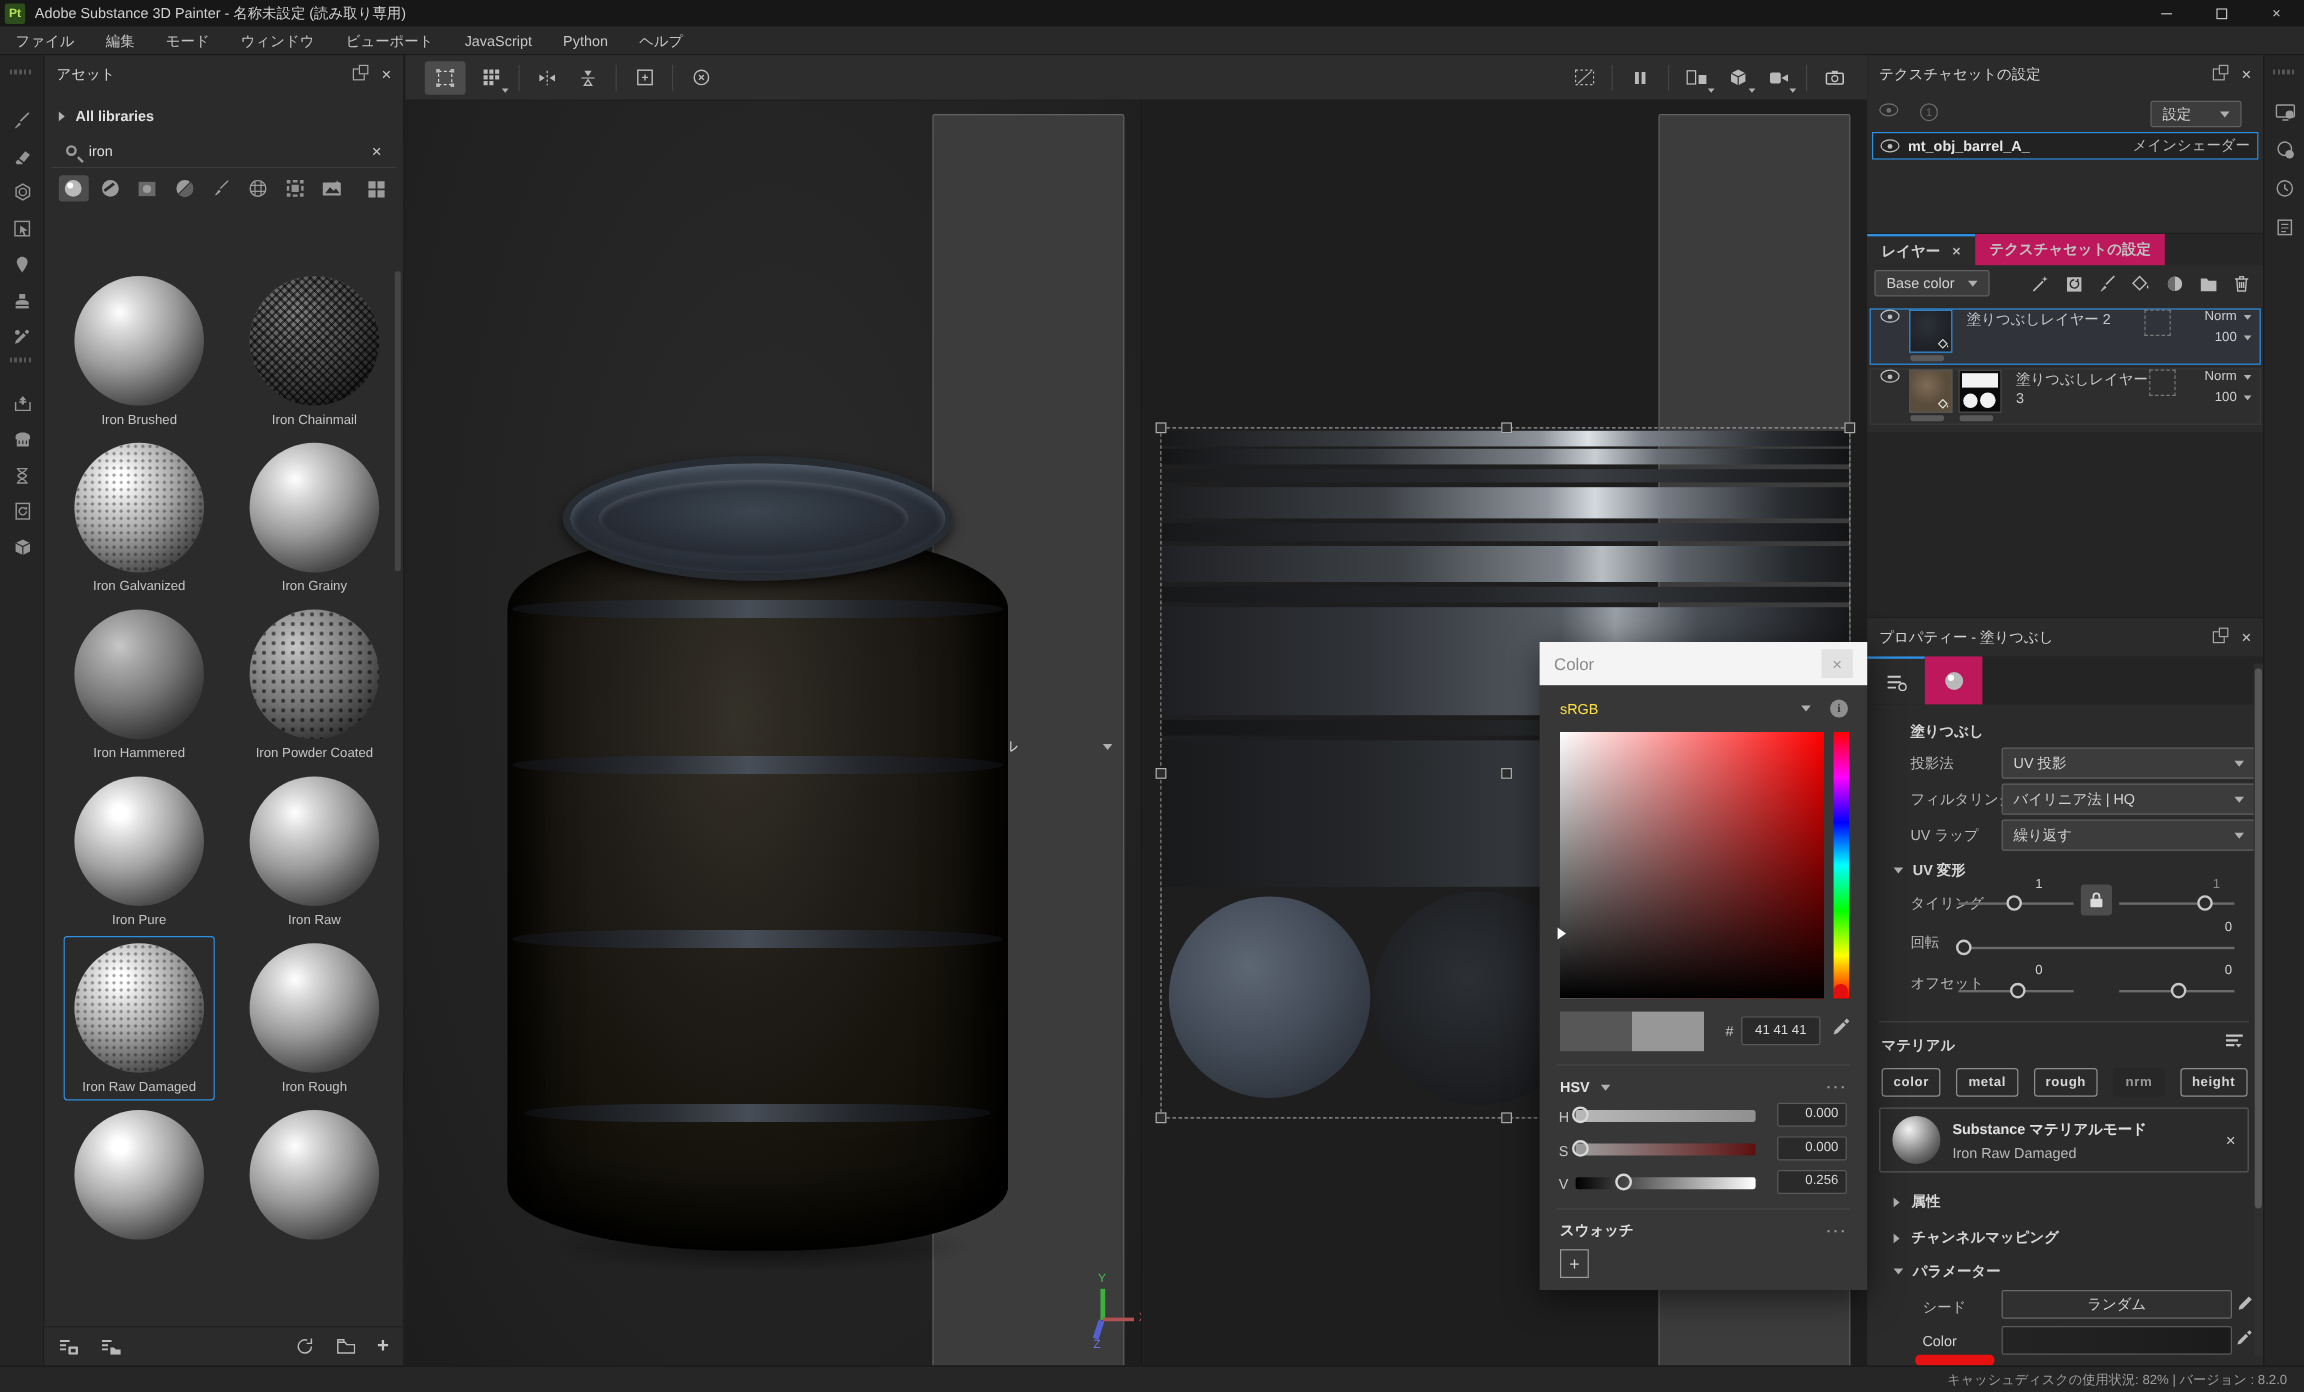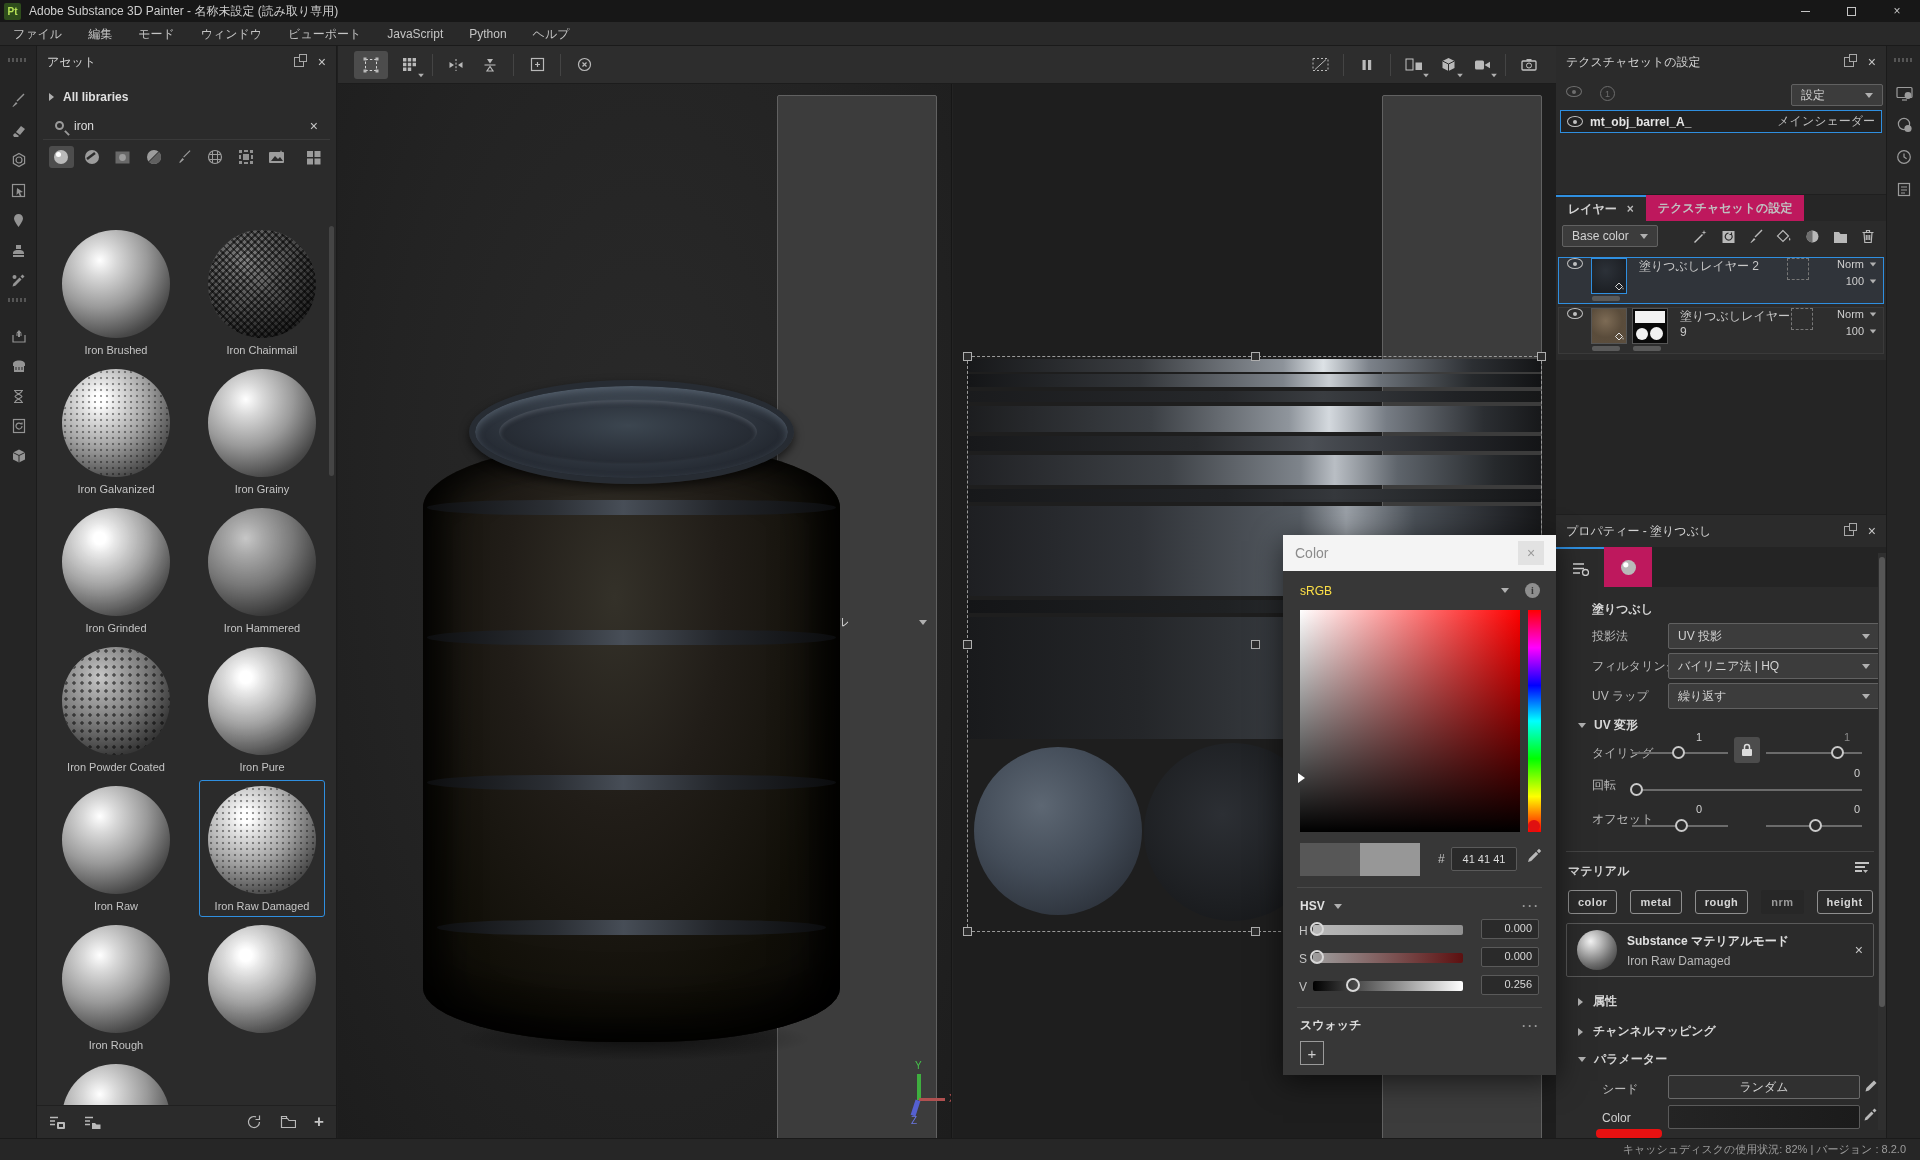--- a/index.html
+++ b/index.html
@@ -311,24 +311,20 @@
       </div>
     <div class="acard">
         <div class="sphere sp-brt sp-spk"></div>
         <div class="aname">Iron Galvanized</div>
       </div>
     <div class="acard">
         <div class="sphere"></div>
         <div class="aname">Iron Grainy</div>
       </div>
     <div class="acard">
-        <div class="sphere sp-brt"></div>
-        <div class="aname">Iron Grinded</div>
-      </div>
-    <div class="acard">
         <div class="sphere sp-dim"></div>
         <div class="aname">Iron Hammered</div>
       </div>
     <div class="acard">
         <div class="sphere sp-dim sp-hex"></div>
         <div class="aname">Iron Powder Coated</div>
       </div>
     <div class="acard">
         <div class="sphere sp-brt"></div>
         <div class="aname">Iron Pure</div>
@@ -538,21 +534,21 @@
     <div class="phead">
       <span>テクスチャセットの設定</span>
       <span class="hspacer"></span>
       <span class="ifloat"></span>
       <span class="xbtn">×</span>
     </div>
     <div style="position:absolute;left:10px;top:40px;display:flex;gap:18px;opacity:.45">
       <span class="eyei"></span>
       <span style="width:15px;height:15px;border:1.5px solid #bbb;border-radius:50%;display:flex;align-items:center;justify-content:center;font-size:9px;color:#bbb">1</span>
     </div>
-    <div class="dd" style="position:absolute;right:3px;top:38px;width:92px;height:22px">
+    <div class="dd" style="position:absolute;right:18px;top:38px;width:76px;height:22px">
       <span>設定</span>
       <span class="chd"></span>
     </div>
     <div class="tsrow" style="top:64px">
       <span class="eyei" style="margin-right:7px"></span>
       <span style="font-weight:700;color:#e4e4e4">mt_obj_barrel_A_</span>
       <span class="hspacer"></span>
       <span style="color:#bdbdbd">メインシェーダー</span>
     </div>
   </div>
@@ -646,21 +642,21 @@
             <path d="M9 5.5c.7.9.7 2 .05 2-.65 0-.65-1.1-.05-2z" fill="#e6e6e6"></path>
           </svg>
         <span class="minibar"></span>
       </span>
       <span class="thumb" style="margin-left:5px;background:#0a0a0a">
         <span style="position:absolute;left:2px;right:2px;top:2px;height:12px;background:#f2f2f2"></span>
         <span style="position:absolute;left:3px;bottom:3px;width:12px;height:12px;border-radius:50%;background:#f2f2f2"></span>
         <span style="position:absolute;left:17px;bottom:3px;width:13px;height:13px;border-radius:50%;background:#f2f2f2"></span>
         <span class="minibar"></span>
       </span>
-      <span style="margin-left:12px">塗りつぶしレイヤー 9</span>
+      <span style="margin-left:12px">塗りつぶしレイヤー 3</span>
       <span class="hspacer"></span>
       <span class="maskbox"></span>
       <span class="blendcol">
         <span style="display:flex;align-items:center;justify-content:flex-end;gap:5px">
             <span>Norm</span>
             <span class="chd" style="transform:scale(.8)"></span>
           </span>
         <span style="display:flex;align-items:center;justify-content:flex-end;gap:5px;margin-top:5px">
             <span>100</span>
             <span class="chd" style="transform:scale(.8)"></span>

